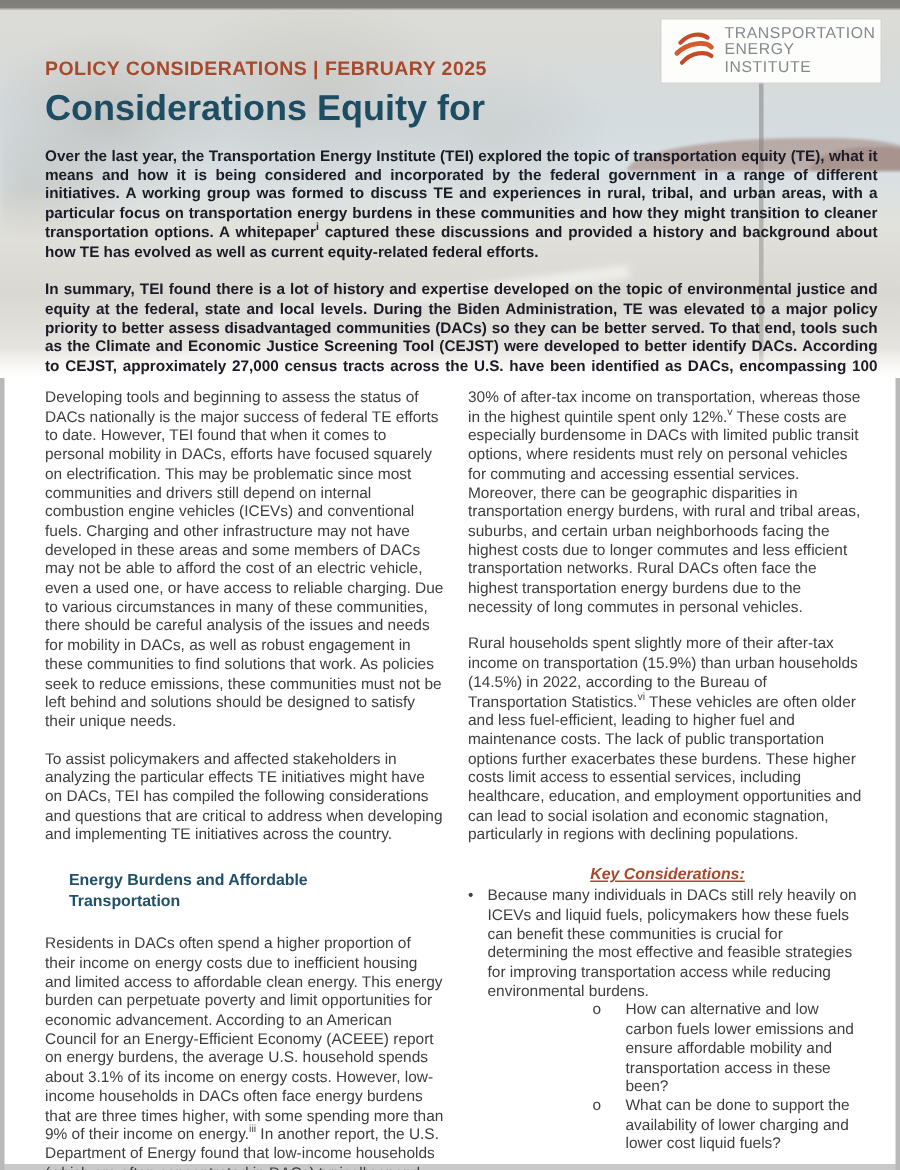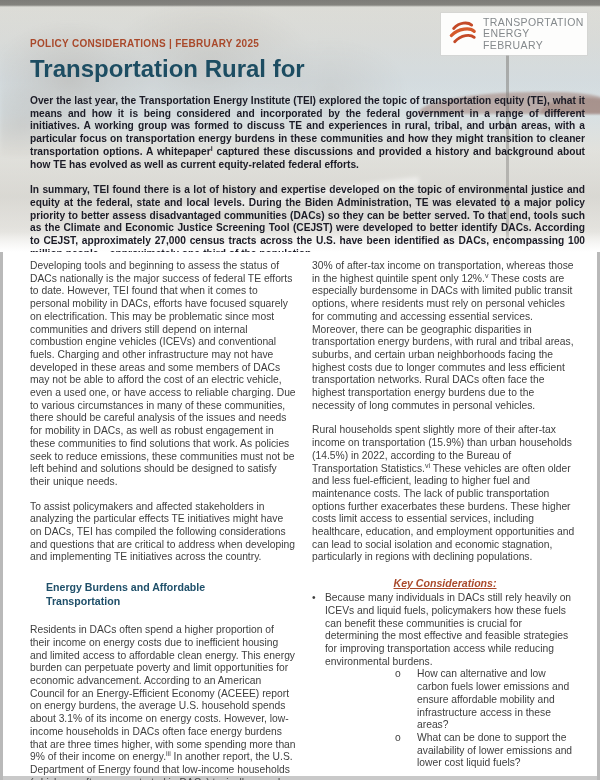--- a/index.html
+++ b/index.html
@@ -29,21 +29,21 @@
   .stripe1{left:170px;top:192px;width:250px;height:9px;background:rgba(255,255,255,.55);transform:rotate(-7deg);filter:blur(2px);}
   .stripe2{left:60px;top:232px;width:200px;height:7px;background:rgba(255,255,255,.4);transform:rotate(-5deg);filter:blur(2px);}
   .haze{left:0;top:0;right:0;bottom:0;background:linear-gradient(180deg,rgba(242,242,240,.18),rgba(246,246,244,.40) 92%,#ffffff 100%);}
   .hero-content{position:relative;z-index:2;padding:38px 15px 0 30px;}
   
   .logo{position:absolute;z-index:3;right:13px;top:13px;width:146px;height:42px;background:#fdfdfc;
     display:flex;align-items:center;gap:6px;padding:0 6px;box-sizing:border-box;box-shadow:0 0 0 1px rgba(210,210,208,.6);}
   .logo-icon{flex:none;display:flex;transform:rotate(-8deg);}
   .logo-text{display:flex;flex-direction:column;color:#84898c;font-size:10.5px;line-height:11.5px;letter-spacing:.4px;font-weight:400;}
   
-  .kicker{color:#a9492b;font-weight:bold;font-size:10px;letter-spacing:.3px;margin:0 0 3px 0;}
+  .kicker{color:#a9492b;font-weight:bold;font-size:13px;letter-spacing:.3px;margin:0 0 3px 0;}
   .title{margin:0 0 10px 0;color:#1d4d62;font-size:24px;line-height:33px;font-weight:bold;}
   .intro{margin:0 0 13px 0;color:#1b1b26;font-weight:bold;font-size:10.2px;line-height:12.7px;text-align:justify;}
   .intro sup,.col sup{font-size:7px;line-height:0;}
   
   .columns{display:flex;gap:16px;padding:8px 22px 0 30px;}
   .col{flex:1;min-width:0;color:#3e3e3e;font-size:10.3px;line-height:12.7px;}
   .col p{margin:0 0 12px 0;}
   .section-heading{margin:16px;color:#20506a;font-size:10.6px;line-height:14px;font-weight:bold;}
   .key-heading{margin:0 0 2px 0;color:#a9492b;font-size:10.6px;line-height:14px;font-weight:bold;font-style:italic;text-decoration:underline;text-align:center;}
   .bullet{display:flex;margin:0;}
@@ -69,28 +69,28 @@
     <div class="logo">
       <span class="logo-icon">
         <svg width="30" height="30" viewBox="0 0 36 36">
           <path d="M9 10 C 17 3.5, 27 4.5, 31 9" stroke="#c44a28" stroke-width="3.4" fill="none" stroke-linecap="round"></path>
           <path d="M5 18 C 15 10.5, 29 11.5, 33 17" stroke="#d55a2c" stroke-width="3.8" fill="none" stroke-linecap="round"></path>
           <path d="M8 26 C 17 18.5, 28 19.5, 32 24" stroke="#c44a28" stroke-width="3.4" fill="none" stroke-linecap="round"></path>
         </svg>
       </span>
       <span class="logo-text">
         <span>TRANSPORTATION</span>
-        <span>ENERGY FEBRUARY</span>
+        <span>ENERGY INSTITUTE</span>
       </span>
     </div>
 
     <div class="hero-content">
       <div class="kicker">POLICY CONSIDERATIONS | FEBRUARY 2025</div>
       <h1 class="title">
-        <span>Transportation Rural for</span><br>
+        <span>Considerations Equity for</span><br>
       </h1>
       <p class="intro"><span>Over the last year, the Transportation Energy Institute (TEI) explored the topic of transportation equity (TE), what it means and how it is being considered and incorporated by the federal government in a range of different initiatives. A working group was formed to discuss TE and experiences in rural, tribal, and urban areas, with a particular focus on transportation energy burdens in these communities and how they might transition to cleaner transportation options. A whitepaper</span><sup>i</sup><span> captured these discussions and provided a history and background about how TE has evolved as well as current equity-related federal efforts.</span></p>
       <p class="intro"><span>In summary, TEI found there is a lot of history and expertise developed on the topic of environmental justice and equity at the federal, state and local levels. During the Biden Administration, TE was elevated to a major policy priority to better assess disadvantaged communities (DACs) so they can be better served. To that end, tools such as the Climate and Economic Justice Screening Tool (CEJST) were developed to better identify DACs. According to CEJST, approximately 27,000 census tracts across the U.S. have been identified as DACs, encompassing 100 million people – approximately one-third of the population.</span></p>
     </div>
   </div>
 
   <div class="columns">
 
     <div class="col">
       <p>Developing tools and beginning to assess the status of DACs nationally is the major success of federal TE efforts to date. However, TEI found that when it comes to personal mobility in DACs, efforts have focused squarely on electrification. This may be problematic since most communities and drivers still depend on internal combustion engine vehicles (ICEVs) and conventional fuels. Charging and other infrastructure may not have developed in these areas and some members of DACs may not be able to afford the cost of an electric vehicle, even a used one, or have access to reliable charging. Due to various circumstances in many of these communities, there should be careful analysis of the issues and needs for mobility in DACs, as well as robust engagement in these communities to find solutions that work. As policies seek to reduce emissions, these communities must not be left behind and solutions should be designed to satisfy their unique needs.</p>
@@ -104,23 +104,23 @@
       <p><span>30% of after-tax income on transportation, whereas those in the highest quintile spent only 12%.</span><sup>v</sup><span> These costs are especially burdensome in DACs with limited public transit options, where residents must rely on personal vehicles for commuting and accessing essential services. Moreover, there can be geographic disparities in transportation energy burdens, with rural and tribal areas, suburbs, and certain urban neighborhoods facing the highest costs due to longer commutes and less efficient transportation networks. Rural DACs often face the highest transportation energy burdens due to the necessity of long commutes in personal vehicles.</span></p>
       <p><span>Rural households spent slightly more of their after-tax income on transportation (15.9%) than urban households (14.5%) in 2022, according to the Bureau of Transportation Statistics.</span><sup>vi</sup><span> These vehicles are often older and less fuel-efficient, leading to higher fuel and maintenance costs. The lack of public transportation options further exacerbates these burdens. These higher costs limit access to essential services, including healthcare, education, and employment opportunities and can lead to social isolation and economic stagnation, particularly in regions with declining populations.</span></p>
       <h2 class="key-heading">Key Considerations:</h2>
 
       <div class="bullet">
         <span class="bmark">•</span>
         <div>Because many individuals in DACs still rely heavily on ICEVs and liquid fuels, policymakers how these fuels can benefit these communities is crucial for determining the most effective and feasible strategies for improving transportation access while reducing environmental burdens.</div>
       </div>
       <div class="subbullet">
         <span class="smark">o</span>
-        <div>How can alternative and low carbon fuels lower emissions and ensure affordable mobility and infrastructure access in these areas?</div>
+        <div>How can alternative and low carbon fuels lower emissions and ensure affordable mobility and transportation access in these been?</div>
       </div>
       <div class="subbullet">
         <span class="smark">o</span>
-        <div>What can be done to support the availability of lower emissions and lower cost liquid fuels?</div>
+        <div>What can be done to support the availability of lower charging and lower cost liquid fuels?</div>
       </div>
 
     </div>
 
   </div>
 </div>
 
 </body></html>

